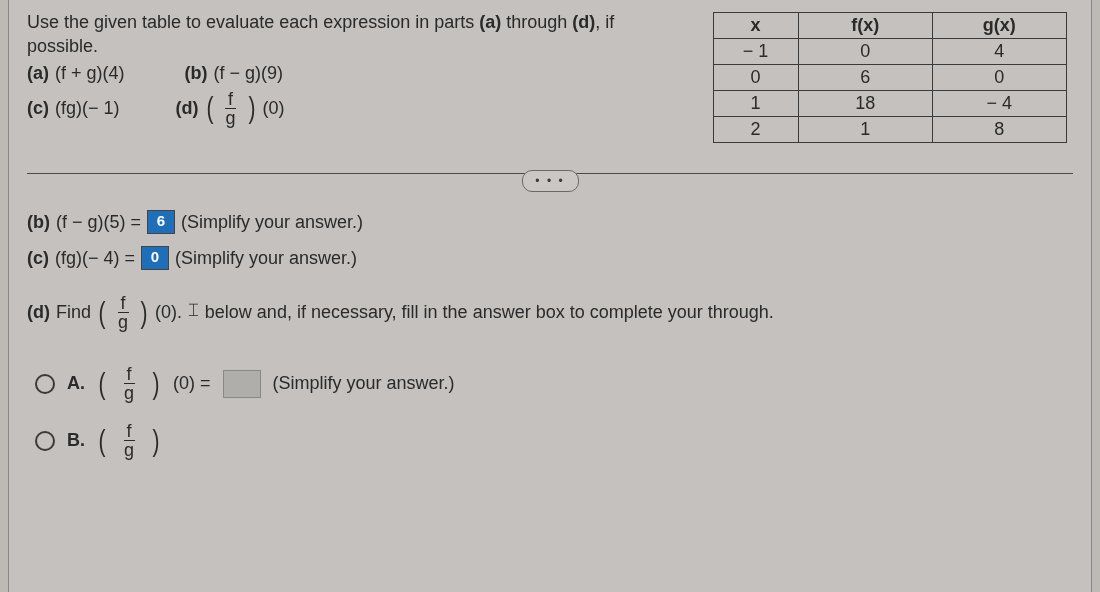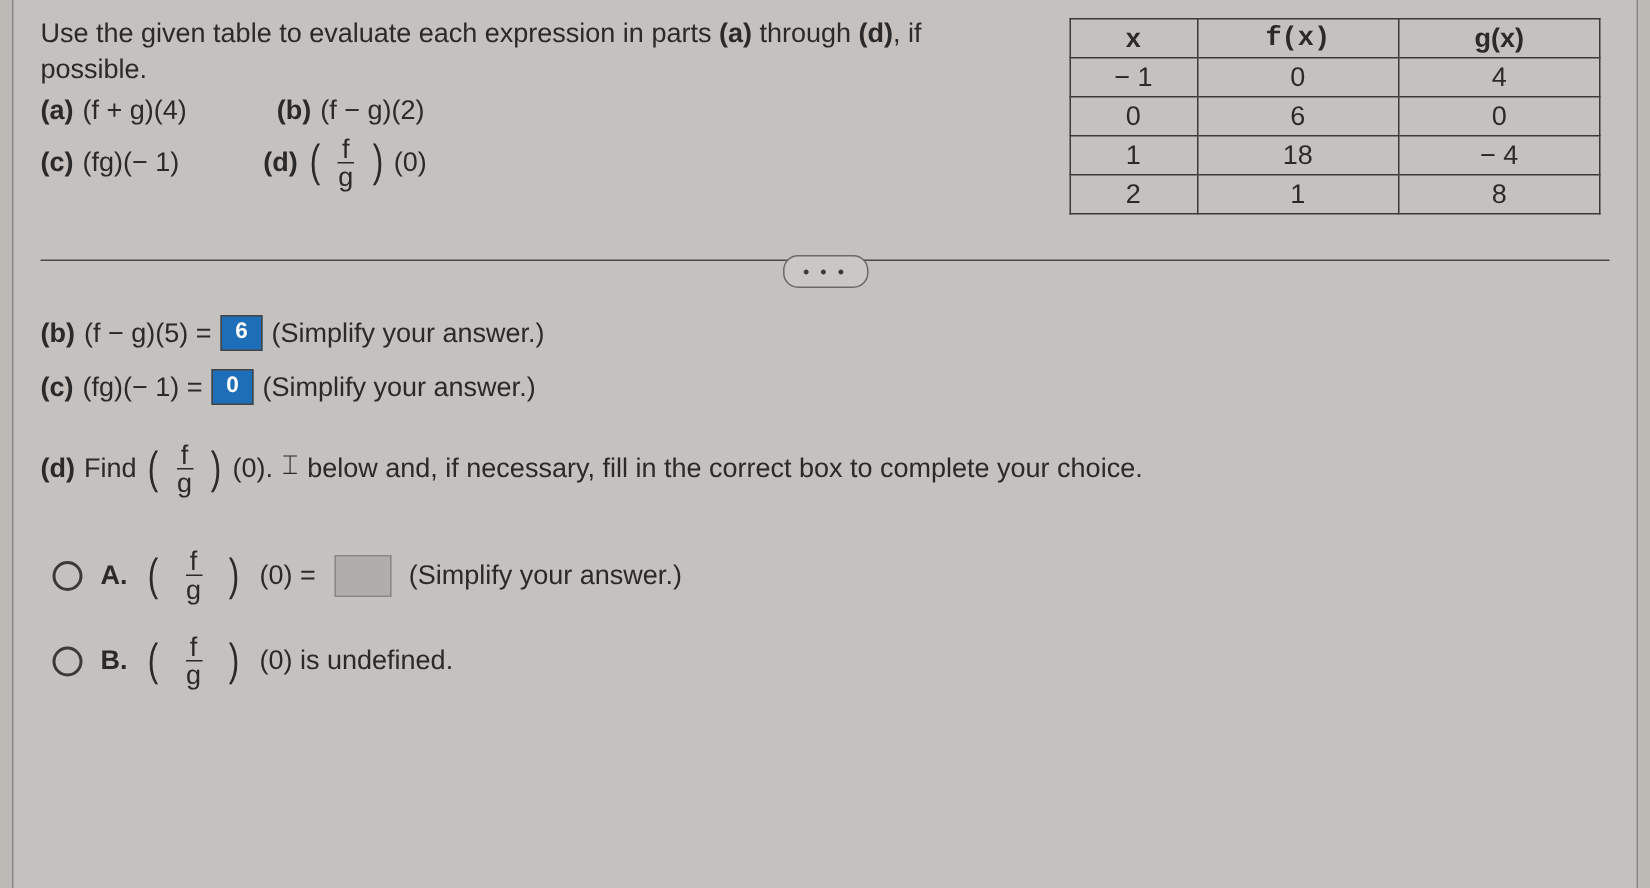--- a/index.html
+++ b/index.html
@@ -73,21 +73,21 @@
     margin-top: 2px;
   }
   table.data th, table.data td {
     border: 1.5px solid #3a3a3a;
     padding: 2px 8px;
     text-align: center;
     font-weight: normal;
   }
   table.data th { font-weight: bold; }
   table.data .col-x { width: 70px; }
-  table.data .col-f { width: 120px; font-family: Liberation Mono, monospace; }
+  table.data .col-f { width: 120px; }
   table.data .col-g { width: 120px; }
   hr.sep {
     border: none;
     border-top: 1.5px solid #4a4a4a;
     margin: 30px 0 6px 0;
   }
   .ellipsis-pill {
     width: 55px;
     height: 20px;
     border: 1.5px solid #6a6a6a;
@@ -150,21 +150,21 @@
       <div class="instr">
         <span>Use the given table to evaluate each expression in parts </span><span class="bold">(a)</span><span> through </span><span class="bold">(d)</span><span>, if possible.</span>
       </div>
       <div class="parts-row">
         <div class="part">
           <span class="bold">(a)</span>
           <span>(f + g)(4)</span>
         </div>
         <div class="part">
           <span class="bold">(b)</span>
-          <span>(f − g)(2)</span>
+          <span>(f − g)(9)</span>
         </div>
       </div>
       <div class="parts-row" style="margin-top:6px;">
         <div class="part">
           <span class="bold">(c)</span>
           <span>(fg)(− 1)</span>
         </div>
         <div class="part" style="margin-left:-4px;">
           <span class="bold">(d)</span>
           <span class="paren">(</span>
@@ -217,37 +217,37 @@
   <div class="lower">
     <div class="line">
       <span class="bold">(b)</span>
       <span>(f − g)(5) =</span>
       <span class="ansbox blue">6</span>
       <span>(Simplify your answer.)</span>
     </div>
 
     <div class="line">
       <span class="bold">(c)</span>
-      <span>(fg)(− 1) =</span>
+      <span>(fg)(− 4) =</span>
       <span class="ansbox blue">0</span>
       <span>(Simplify your answer.)</span>
     </div>
 
     <div class="line" style="margin-top:24px;">
       <span class="bold">(d)</span>
       <span>Find</span>
       <span class="paren">(</span>
       <span class="frac">
         <span class="num">f</span>
         <span class="den">g</span>
       </span>
       <span class="paren">)</span>
       <span>(0).</span>
         <span class="cursor-mark">⌶</span>
-        <span>below and, if necessary, fill in the correct box to complete your choice.</span>
+        <span>below and, if necessary, fill in the answer box to complete your through.</span>
     </div>
 
     <div class="choice" style="margin-top:34px;">
       <span class="radio"></span>
       <span class="bold">A.</span>
       <span class="paren">(</span>
       <span class="frac">
         <span class="num">f</span>
         <span class="den">g</span>
       </span>
@@ -259,16 +259,15 @@
 
     <div class="choice" style="margin-top:20px;">
       <span class="radio"></span>
       <span class="bold">B.</span>
       <span class="paren">(</span>
       <span class="frac">
         <span class="num">f</span>
         <span class="den">g</span>
       </span>
       <span class="paren">)</span>
-      <span>(0) is undefined.</span>
     </div>
   </div>
 </div>
 
 </body></html>

